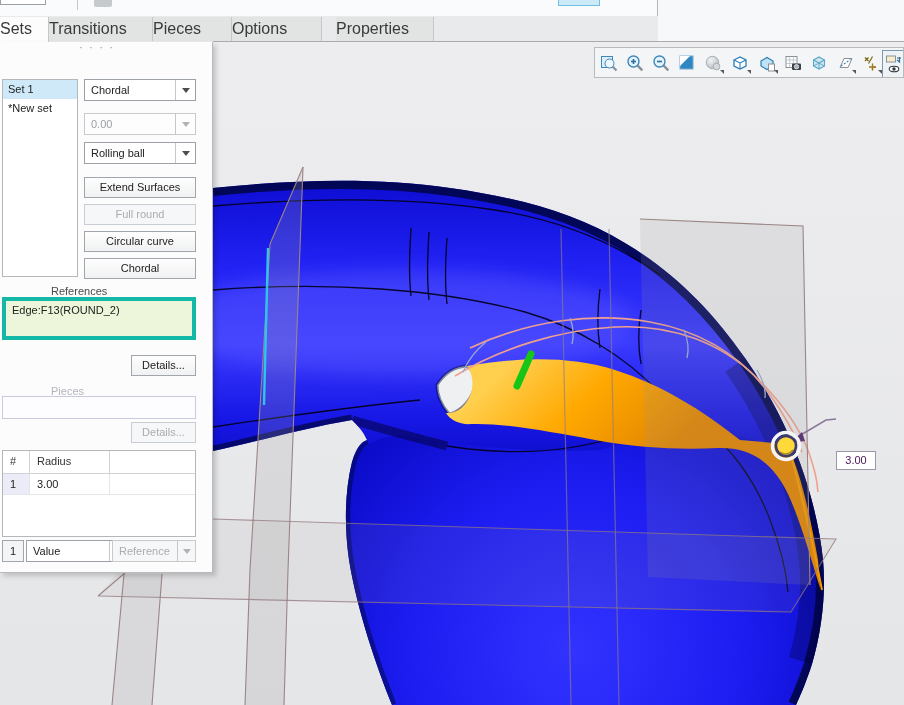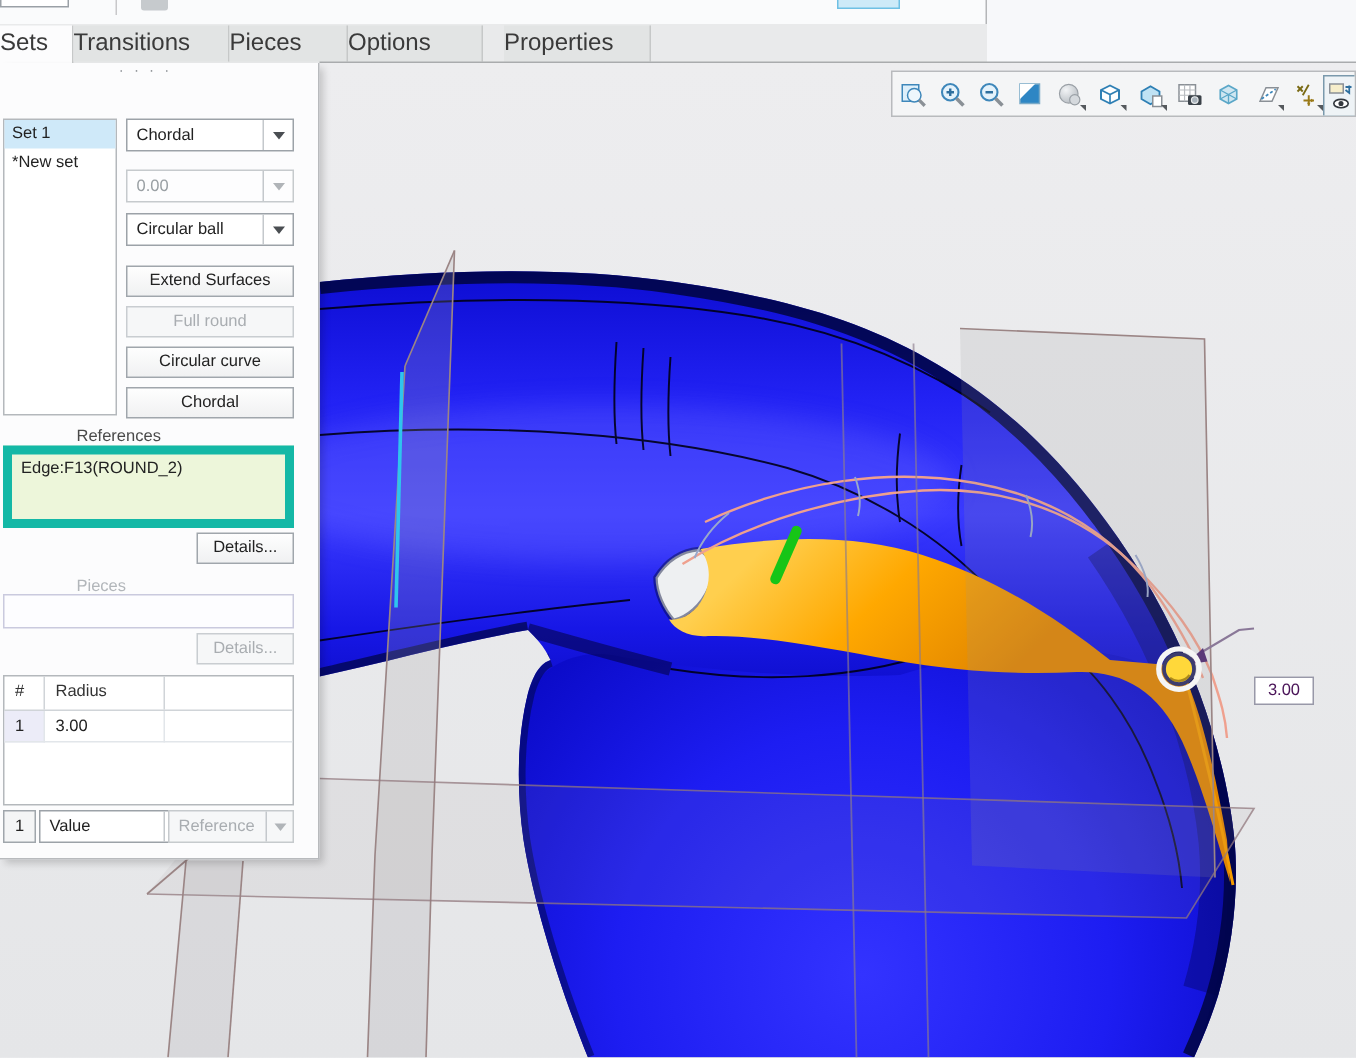--- a/index.html
+++ b/index.html
@@ -56,22 +56,22 @@
               display:flex;align-items:center;justify-content:center;}
   .combo .arw::after{content:"";width:0;height:0;border-left:4px solid transparent;
                      border-right:4px solid transparent;border-top:5px solid #4a4e52;}
   .combo.disabled{border-color:#c6cacd;color:#9aa0a4;background:#fdfdfe;}
   .combo.disabled .arw::after{border-top-color:#b0b4b8;}
   .pbtn{position:absolute;left:84px;width:112px;height:21px;background:linear-gradient(#fefefe,#f0f1f2);
         border:1px solid #a0a6ac;box-sizing:border-box;text-align:center;line-height:19px;color:#222;}
   .pbtn.disabled{border-color:#c9cdd1;color:#a9adb1;background:#f6f7f8;}
   .plabel{position:absolute;left:3px;color:#4a4a4a;padding-left:48px;}
   .plabel.disabled{color:#b2b6ba;}
-  .refbox{position:absolute;left:2px;top:255px;width:194px;height:55px;background:#edf6da;
-          border:6px solid #14b8a6;box-sizing:border-box;}
+  .refbox{position:absolute;left:2px;top:255px;width:194px;height:43px;background:#edf6da;
+          border:4px solid #14b8a6;box-sizing:border-box;}
   .refbox .item{padding:3px 0 0 6px;white-space:nowrap;}
   .details-btn{position:absolute;left:131px;width:65px;height:21px;background:linear-gradient(#fefefe,#f0f1f2);
                border:1px solid #a0a6ac;box-sizing:border-box;text-align:center;line-height:19px;}
   .details-btn.disabled{border-color:#c9cdd1;color:#a9adb1;background:#f6f7f8;}
   .spine-field{position:absolute;left:2px;top:354px;width:194px;height:23px;background:#fdfdff;
                border:1px solid #cacade;box-sizing:border-box;}
   .rtable{position:absolute;left:2px;top:408px;width:194px;height:87px;background:#fff;
           border:1px solid #b4b8bc;box-sizing:border-box;}
   .rtable .hrow{height:22px;border-bottom:1px solid #d0d4d8;display:flex;}
   .rtable .hcell{line-height:21px;padding-left:7px;box-sizing:border-box;border-right:1px solid #d0d4d8;color:#333;}
@@ -348,21 +348,21 @@
 
   <div class="combo" style="top:37px">
     <span>Chordal</span>
     <span class="arw"></span>
   </div>
   <div class="combo disabled" style="top:71px">
     <span>0.00</span>
     <span class="arw"></span>
   </div>
   <div class="combo" style="top:100px">
-    <span>Circular ball</span>
+    <span>Rolling ball</span>
     <span class="arw"></span>
   </div>
 
   <div class="pbtn" style="top:135px">Extend Surfaces</div>
   <div class="pbtn disabled" style="top:162px">Full round</div>
   <div class="pbtn" style="top:189px">Circular curve</div>
   <div class="pbtn" style="top:216px">Chordal</div>
 
   <div class="plabel" style="top:243px">References</div>
   <div class="refbox">

